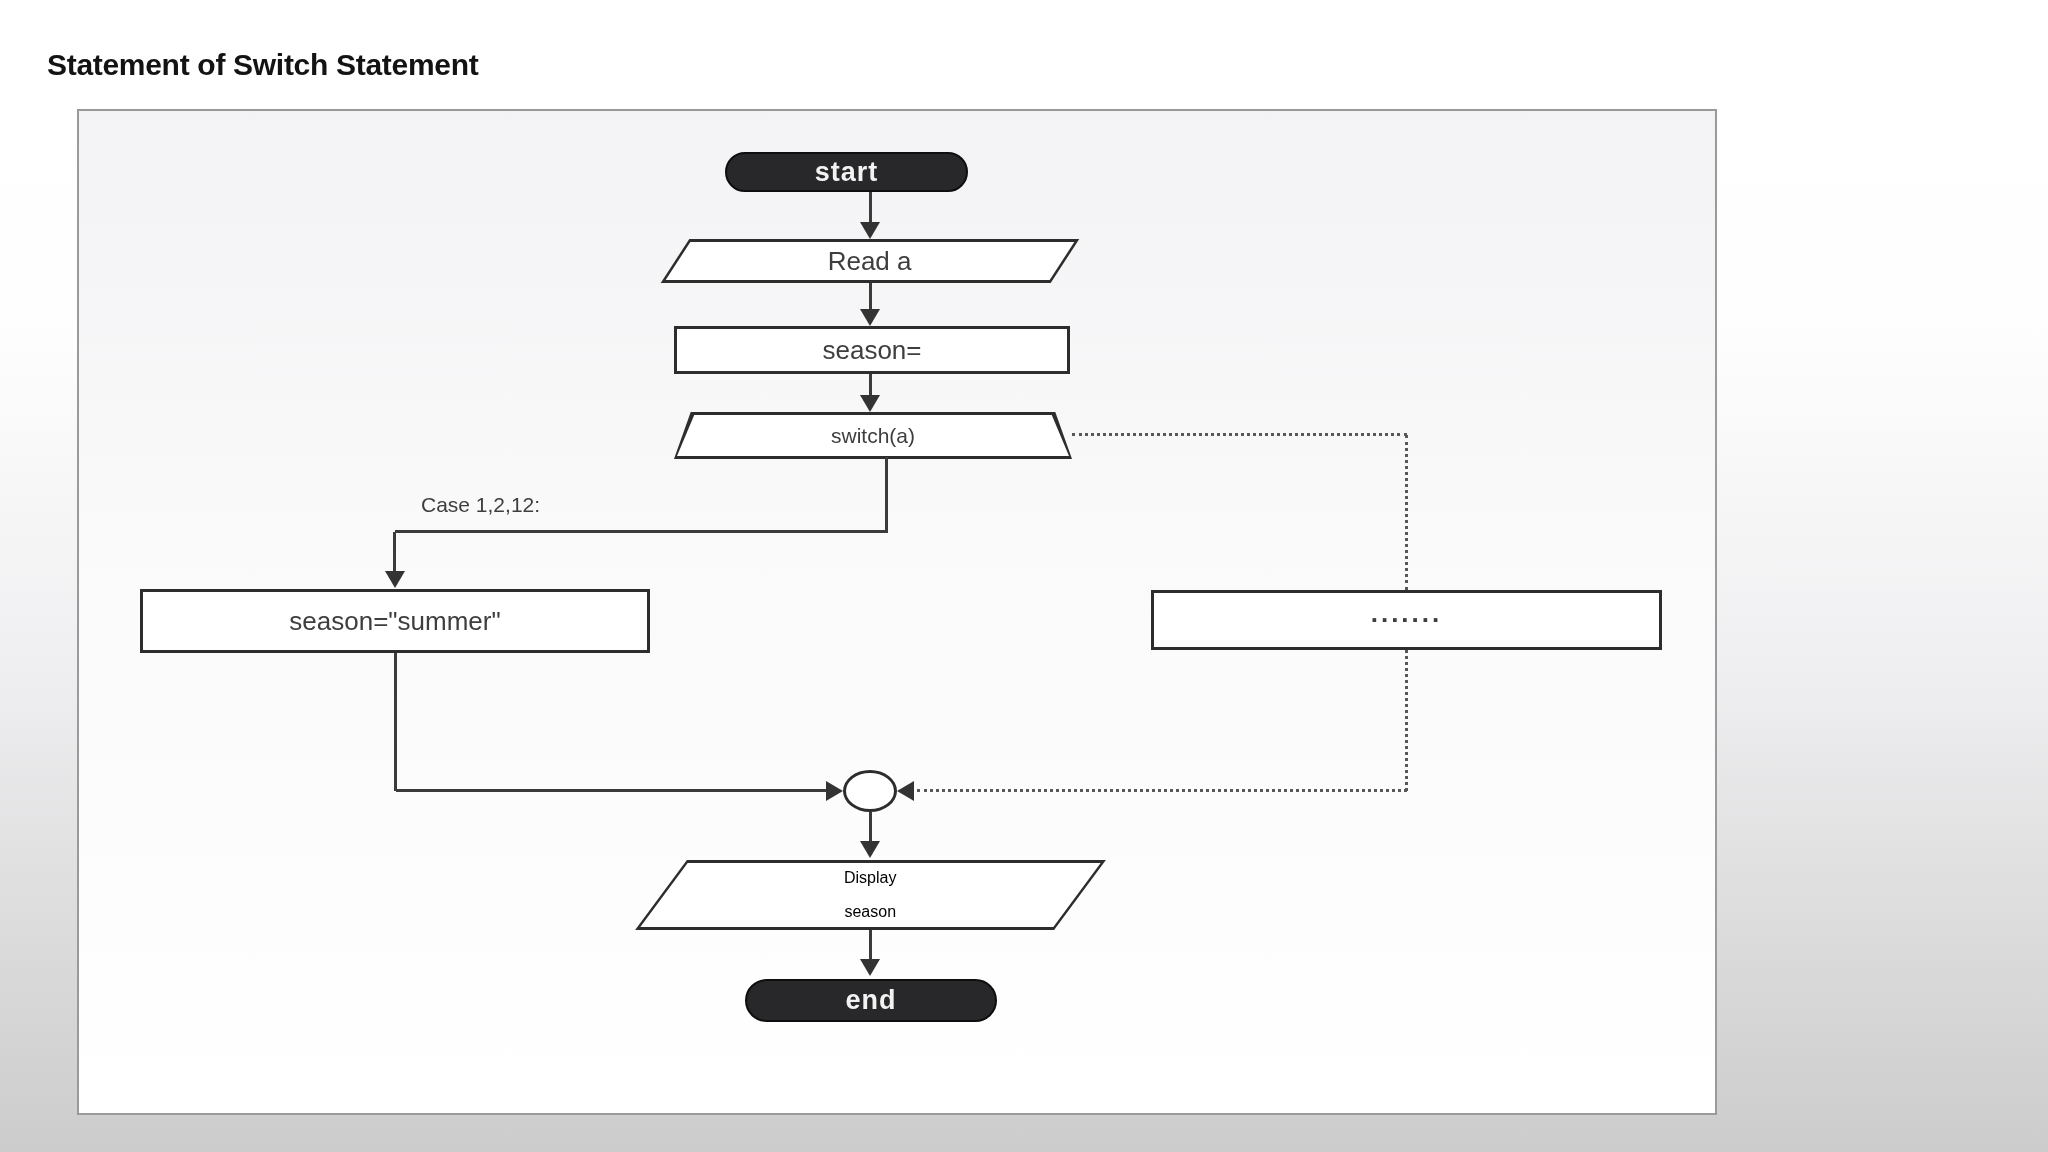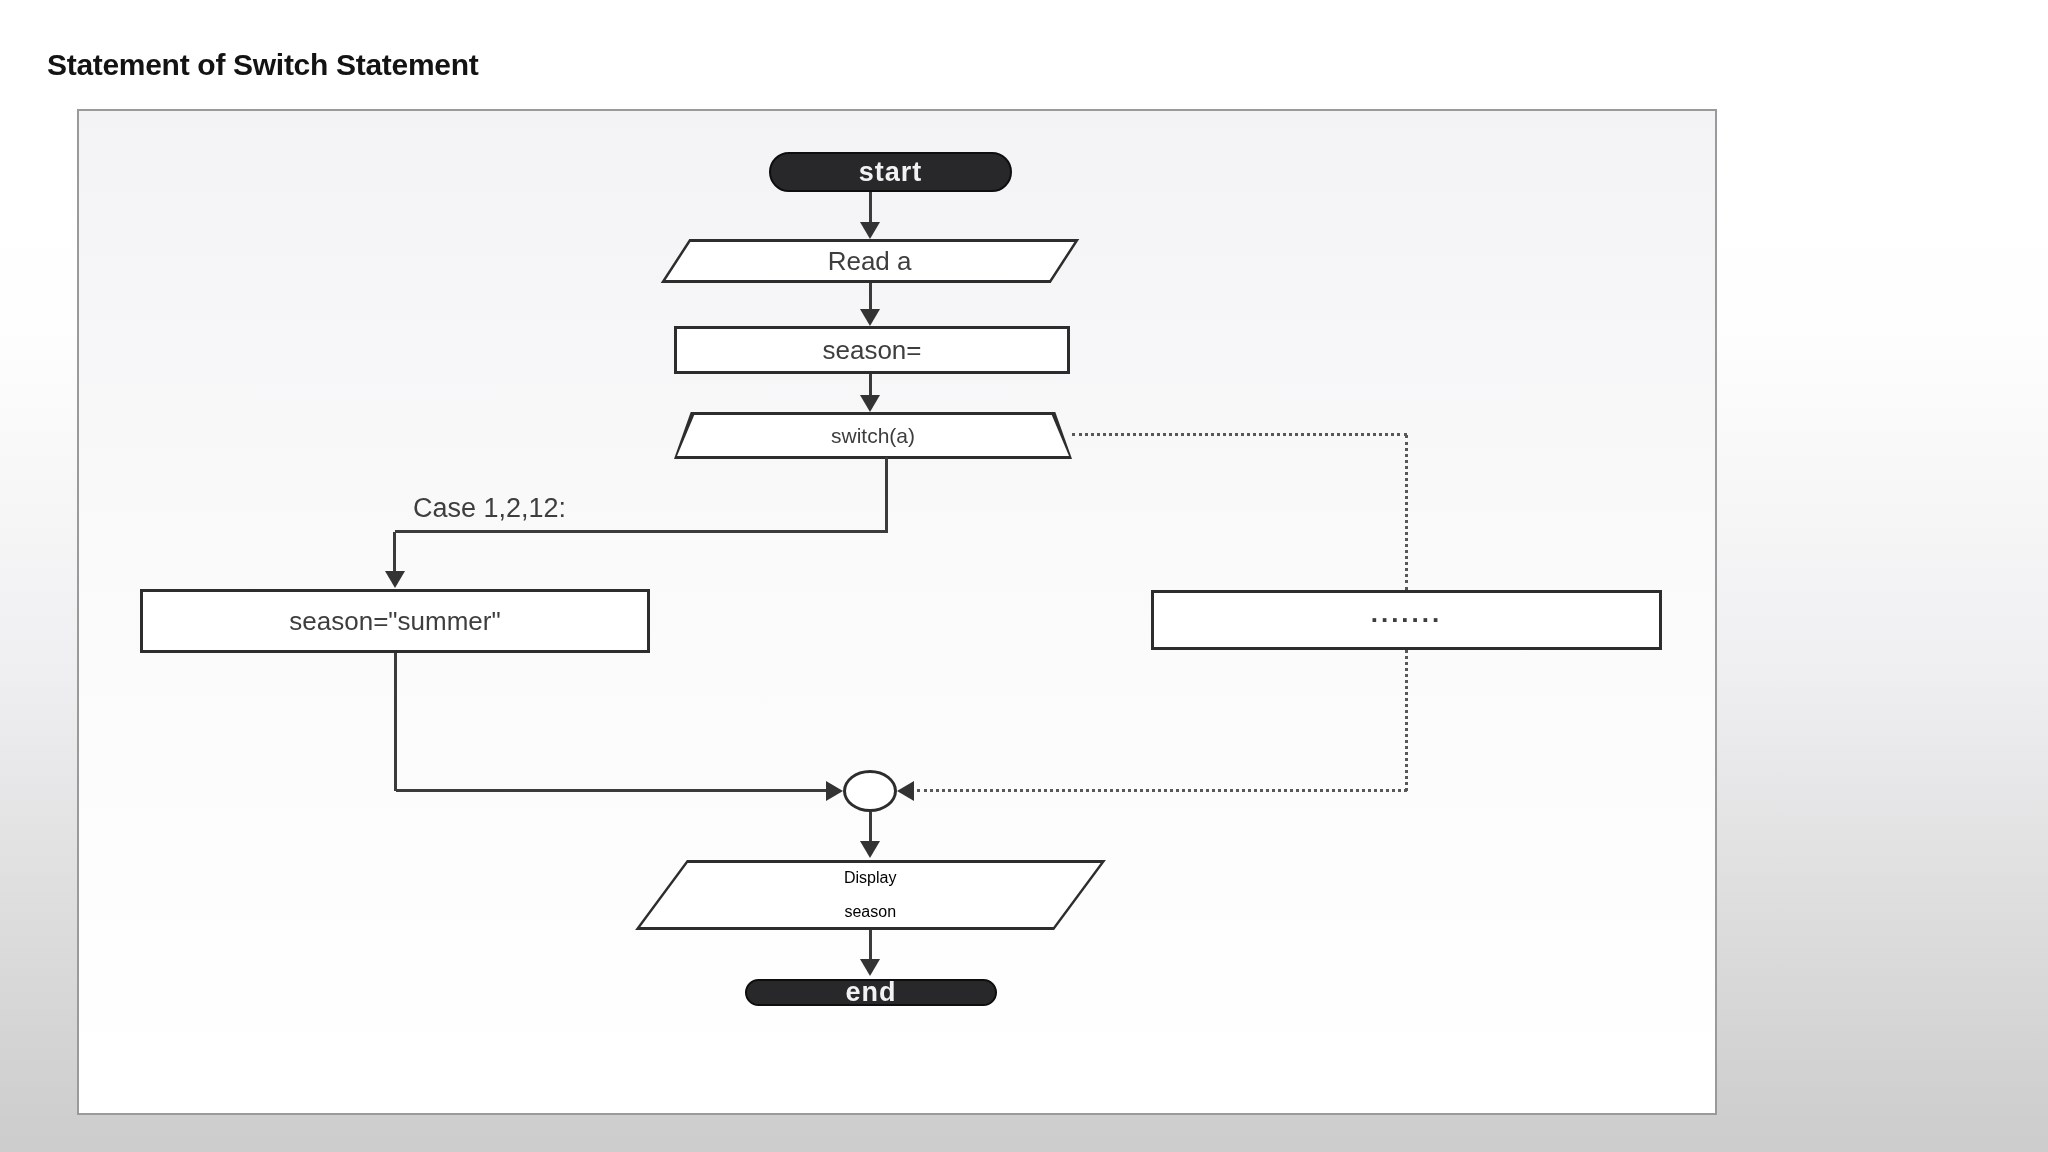--- a/index.html
+++ b/index.html
@@ -39,23 +39,23 @@
   .circle{background:#ffffff;border:3px solid #2d2d2d;border-radius:50%;}
   .dots-label{font-size:26px;letter-spacing:3px;color:#4a4a4a;font-weight:700;transform:translateY(-7px);}
   
   .vl{position:absolute;width:0;border-left:3px solid #3b3b3b;}
   .hl{position:absolute;height:0;border-top:3px solid #3b3b3b;}
   .vd{position:absolute;width:0;border-left:3px dotted #585858;}
   .hd{position:absolute;height:0;border-top:3px dotted #585858;}
   .ad{position:absolute;width:0;height:0;border-left:10px solid transparent;border-right:10px solid transparent;border-top:17px solid #333;}
   .ar{position:absolute;width:0;height:0;border-top:10px solid transparent;border-bottom:10px solid transparent;border-left:17px solid #333;}
   .al{position:absolute;width:0;height:0;border-top:10px solid transparent;border-bottom:10px solid transparent;border-right:17px solid #333;}
-  .edge-label{position:absolute;font-size:27px;color:#3e3e3e;}
+  .edge-label{position:absolute;font-size:21px;color:#3e3e3e;margin-left:8px;}
   
-  .n-start{left:690px;top:41px;width:243px;height:40px;}
+  .n-start{left:646px;top:41px;width:243px;height:40px;}
   .e1-l{left:790px;top:81px;height:32px;}   .e1-a{left:781px;top:111px;}
   .n-read{left:596px;top:128px;width:390px;height:44px;}
   .e2-l{left:790px;top:172px;height:28px;}  .e2-a{left:781px;top:198px;}
   .n-season{left:595px;top:215px;width:396px;height:48px;}
   .e3-l{left:790px;top:263px;height:23px;}  .e3-a{left:781px;top:284px;}
   .n-switch{left:595px;top:301px;width:398px;height:47px;}
   .e4-stem{left:806px;top:346px;height:76px;}
   .e4-h{left:316px;top:419px;width:493px;}
   .e4-label{left:334px;top:382px;}
   .e4-v{left:314px;top:421px;height:41px;}  .e4-a{left:306px;top:460px;}
@@ -64,21 +64,21 @@
   .e5-h{left:317px;top:678px;width:430px;}  .e5-a{left:747px;top:670px;}
   .n-circle{left:764px;top:659px;width:54px;height:42px;}
   .d1-h{left:993px;top:322px;width:335px;}
   .d1-v{left:1326px;top:324px;height:155px;}
   .n-other{left:1072px;top:479px;width:511px;height:60px;}
   .d2-v{left:1326px;top:539px;height:141px;}
   .d2-h{left:838px;top:678px;width:490px;}  .d2-a{left:818px;top:670px;}
   .e6-l{left:790px;top:701px;height:31px;}  .e6-a{left:781px;top:730px;}
   .n-display{left:582px;top:749px;width:419px;height:70px;}
   .e7-l{left:790px;top:819px;height:31px;}  .e7-a{left:781px;top:848px;}
-  .n-end{left:666px;top:868px;width:252px;height:27px;}
+  .n-end{left:666px;top:868px;width:252px;height:43px;}
 </style>
 </head>
 <body>
 
 <div class="page">
 
   <h1 class="title">Statement of Switch Statement</h1>
 
   <div class="panel">
 

